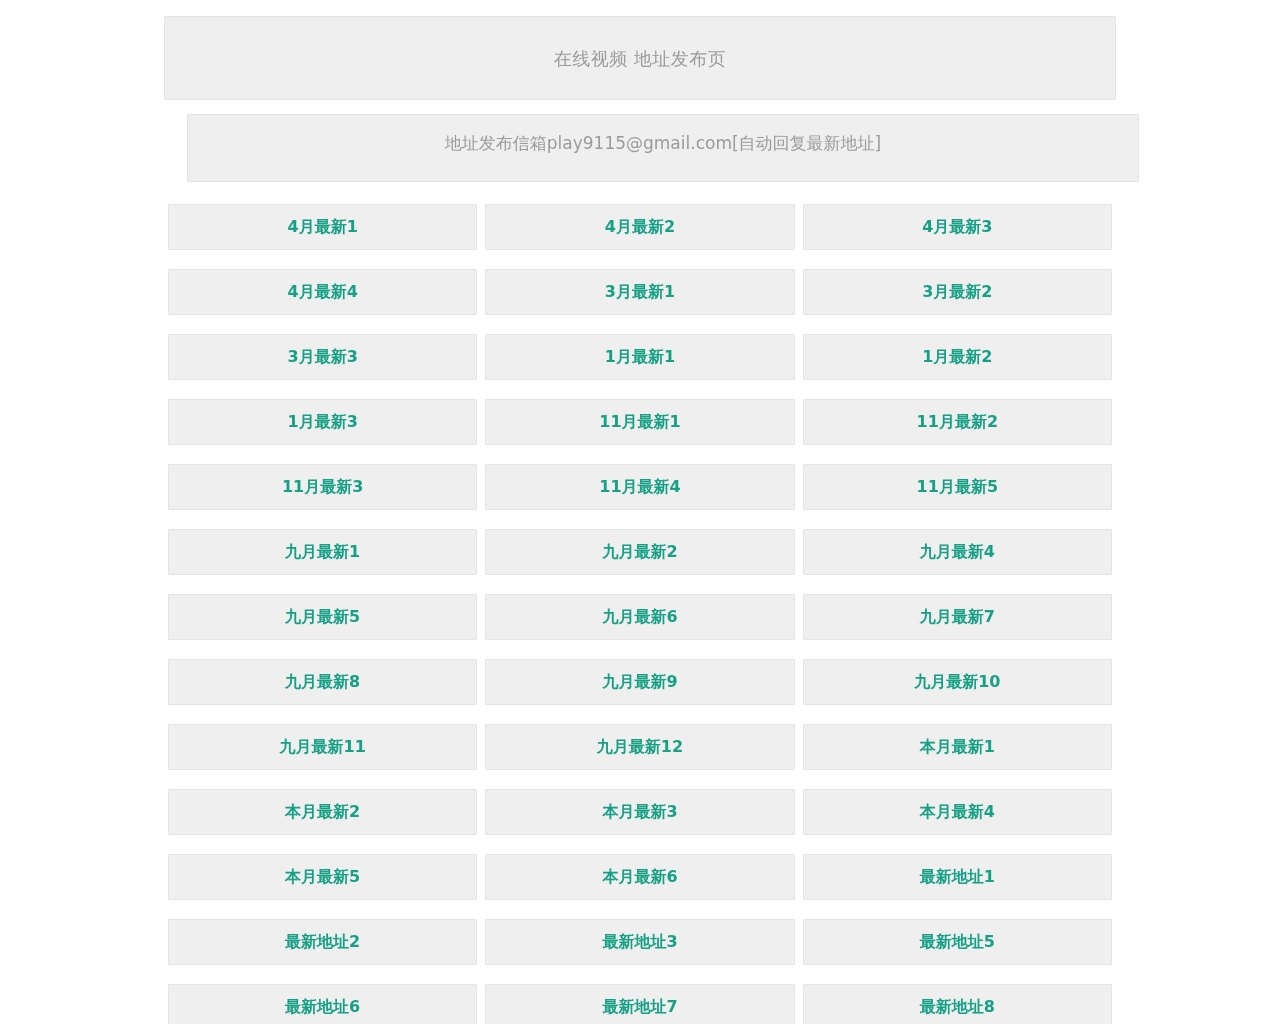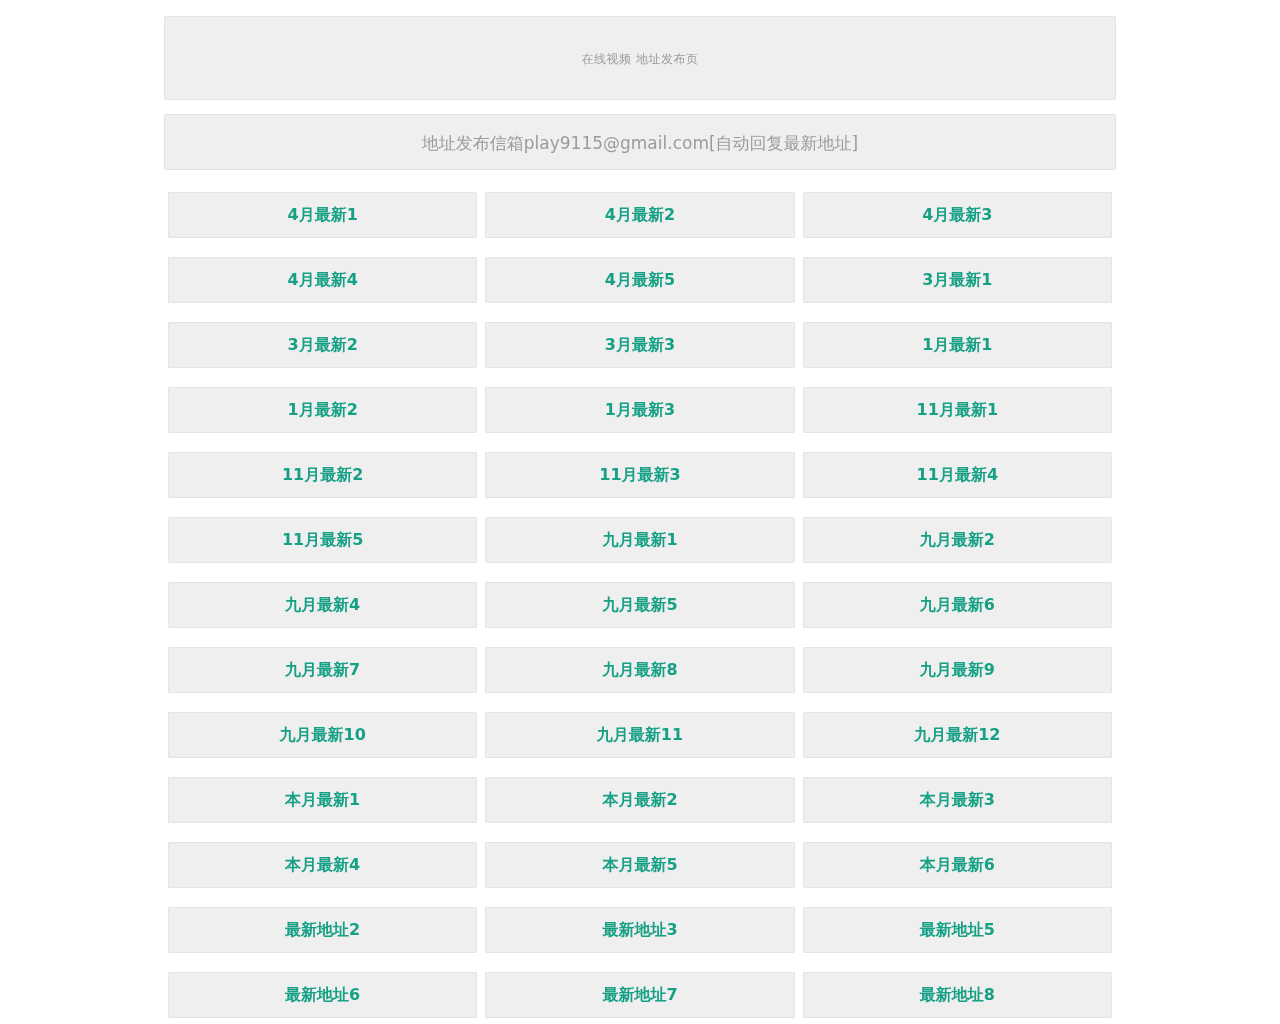--- a/index.html
+++ b/index.html
@@ -38,32 +38,33 @@
     box-sizing: border-box;
     width: 100%;
     text-align: center;
     color: #9b9b9b;
     border-radius: 1px;
   }
 
   .panel-title {
     height: 84px;
     line-height: 84px;
-    font-size: 12px;
+    font-size: 18px;
     font-weight: 400;
     letter-spacing: 0.5px;
     margin-bottom: 14px;
   }
 
   .panel-mail {
-    height: 56px;
+    height: 68px;
     line-height: 56px;
     font-size: 17px;
     font-weight: 400;
     margin-bottom: 14px;
+    margin-left: 23px;
   }
 
   
   .grid {
     display: flex;
     flex-wrap: wrap;
     width: 952px;
     margin: 0 auto;
   }
 
@@ -110,23 +111,20 @@
       <div class="cell">
         <a class="link-box" href="#">4月最新2</a>
       </div>
       <div class="cell">
         <a class="link-box" href="#">4月最新3</a>
       </div>
       <div class="cell">
         <a class="link-box" href="#">4月最新4</a>
       </div>
       <div class="cell">
-        <a class="link-box" href="#">4月最新5</a>
-      </div>
-      <div class="cell">
         <a class="link-box" href="#">3月最新1</a>
       </div>
       <div class="cell">
         <a class="link-box" href="#">3月最新2</a>
       </div>
       <div class="cell">
         <a class="link-box" href="#">3月最新3</a>
       </div>
       <div class="cell">
         <a class="link-box" href="#">1月最新1</a>
@@ -197,20 +195,23 @@
       <div class="cell">
         <a class="link-box" href="#">本月最新4</a>
       </div>
       <div class="cell">
         <a class="link-box" href="#">本月最新5</a>
       </div>
       <div class="cell">
         <a class="link-box" href="#">本月最新6</a>
       </div>
       <div class="cell">
+        <a class="link-box" href="#">最新地址1</a>
+      </div>
+      <div class="cell">
         <a class="link-box" href="#">最新地址2</a>
       </div>
       <div class="cell">
         <a class="link-box" href="#">最新地址3</a>
       </div>
       <div class="cell">
         <a class="link-box" href="#">最新地址5</a>
       </div>
       <div class="cell">
         <a class="link-box" href="#">最新地址6</a>

